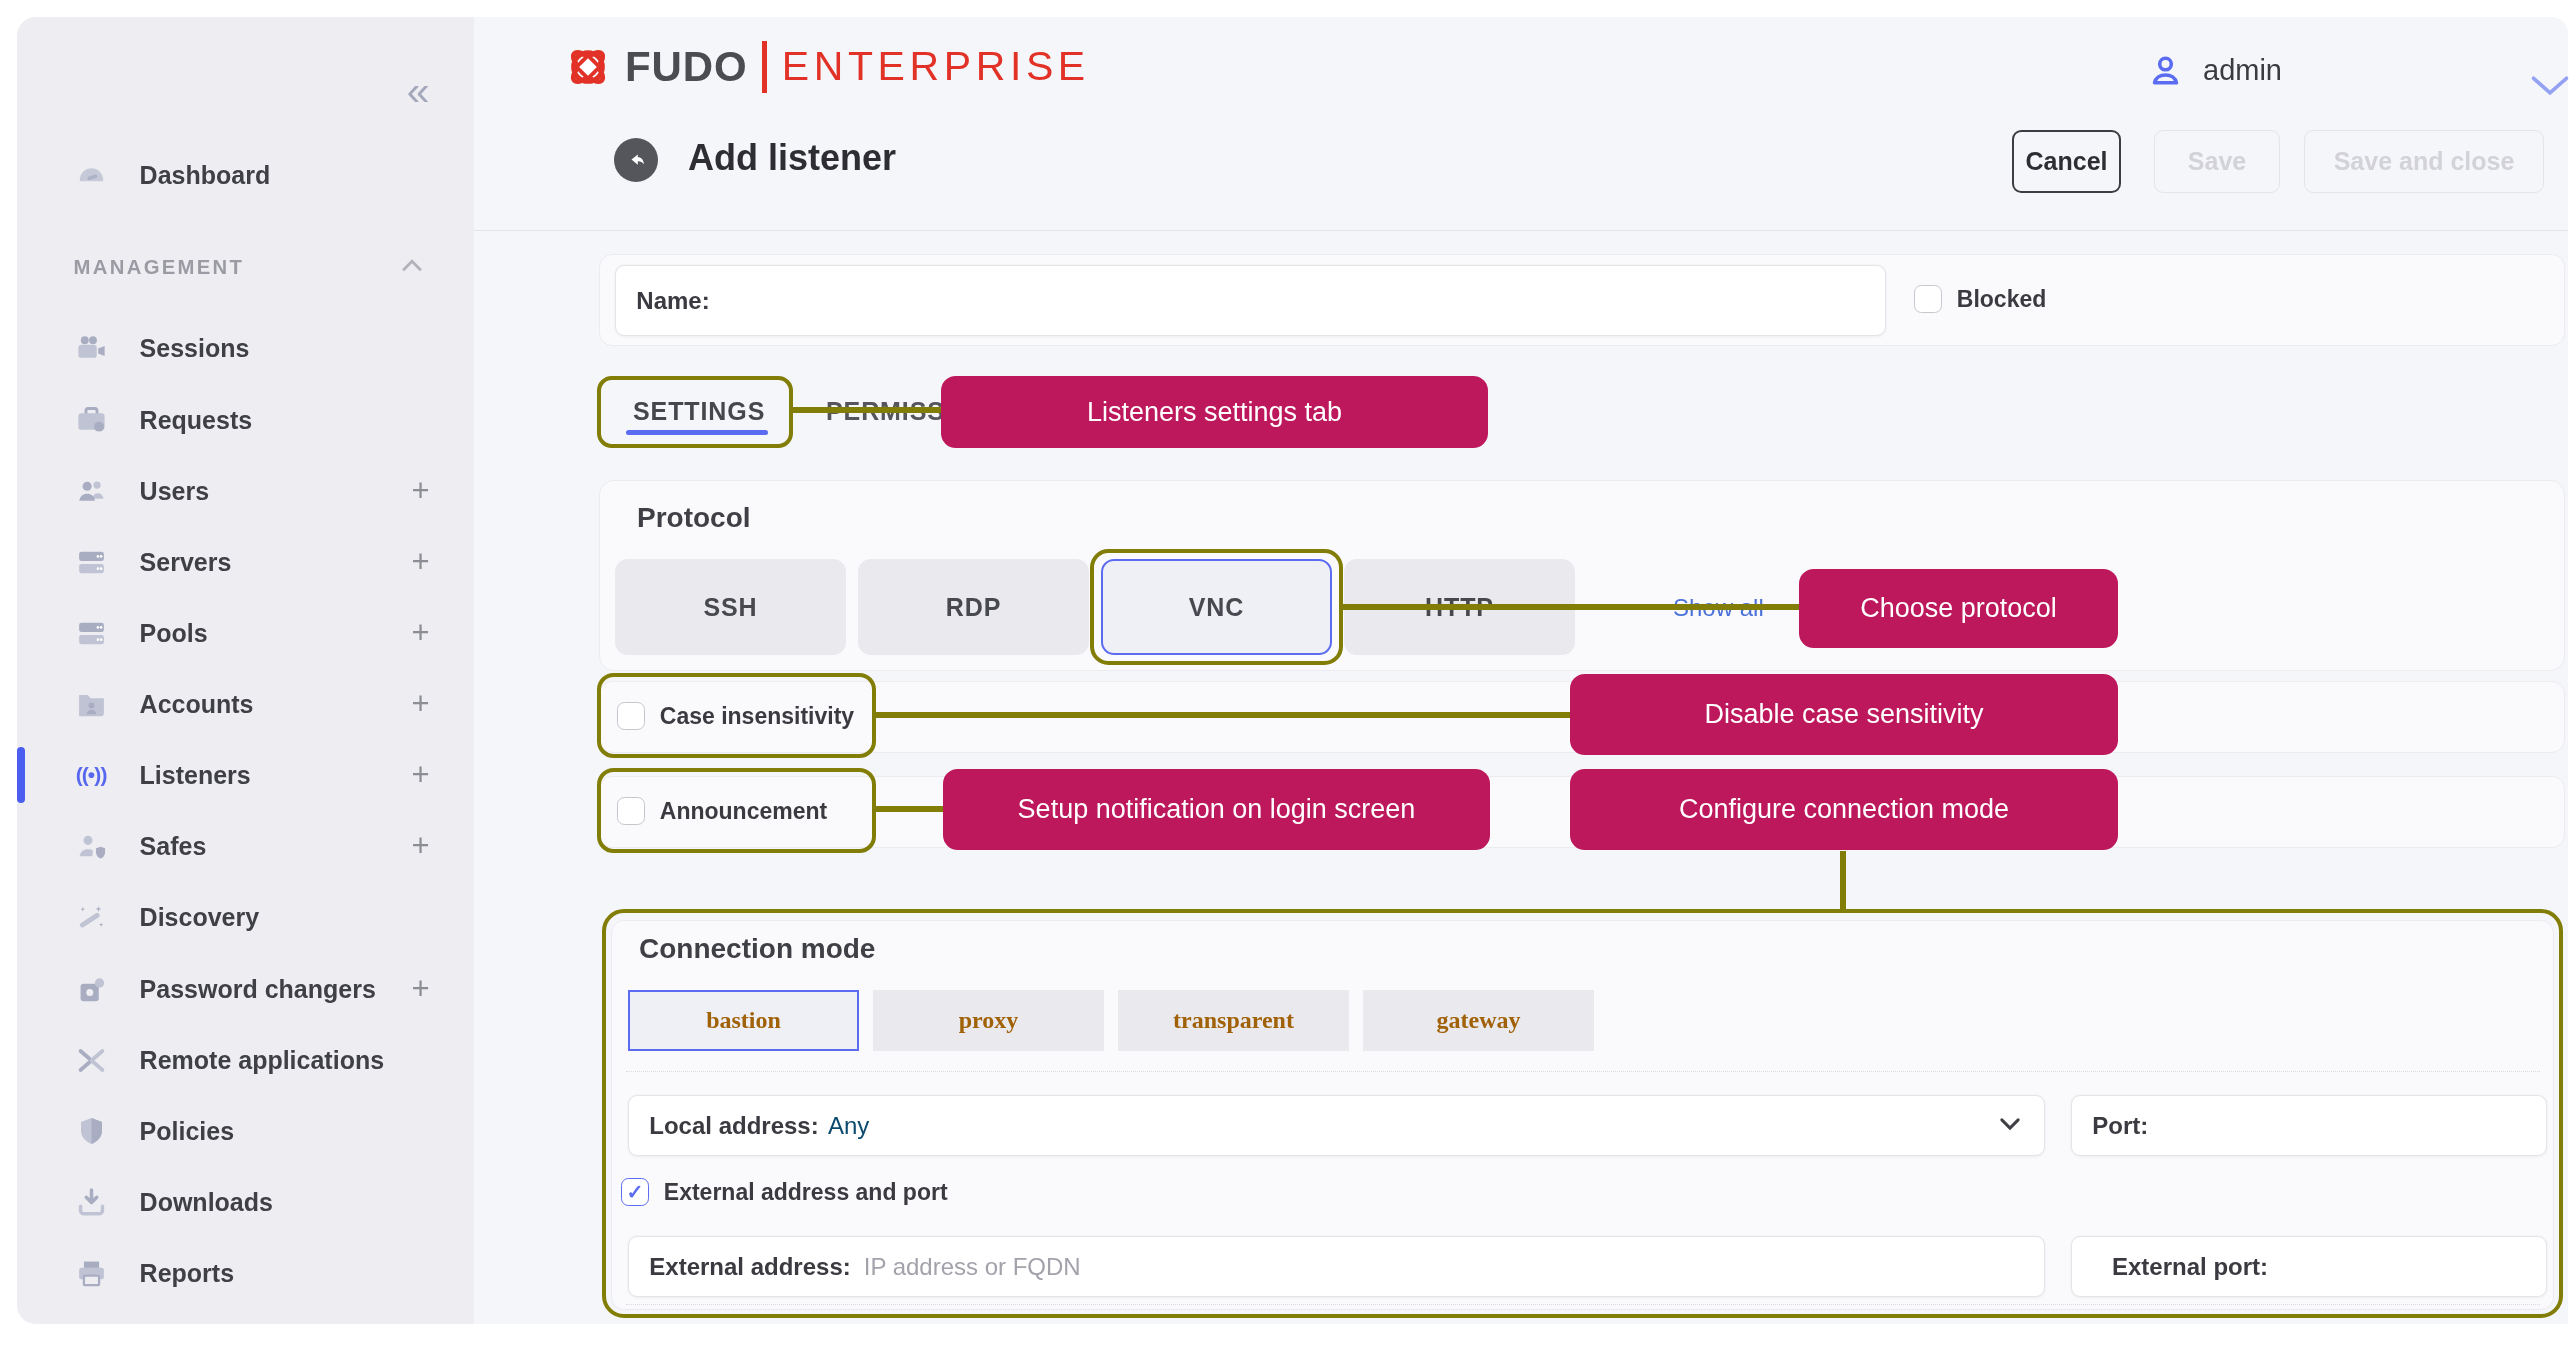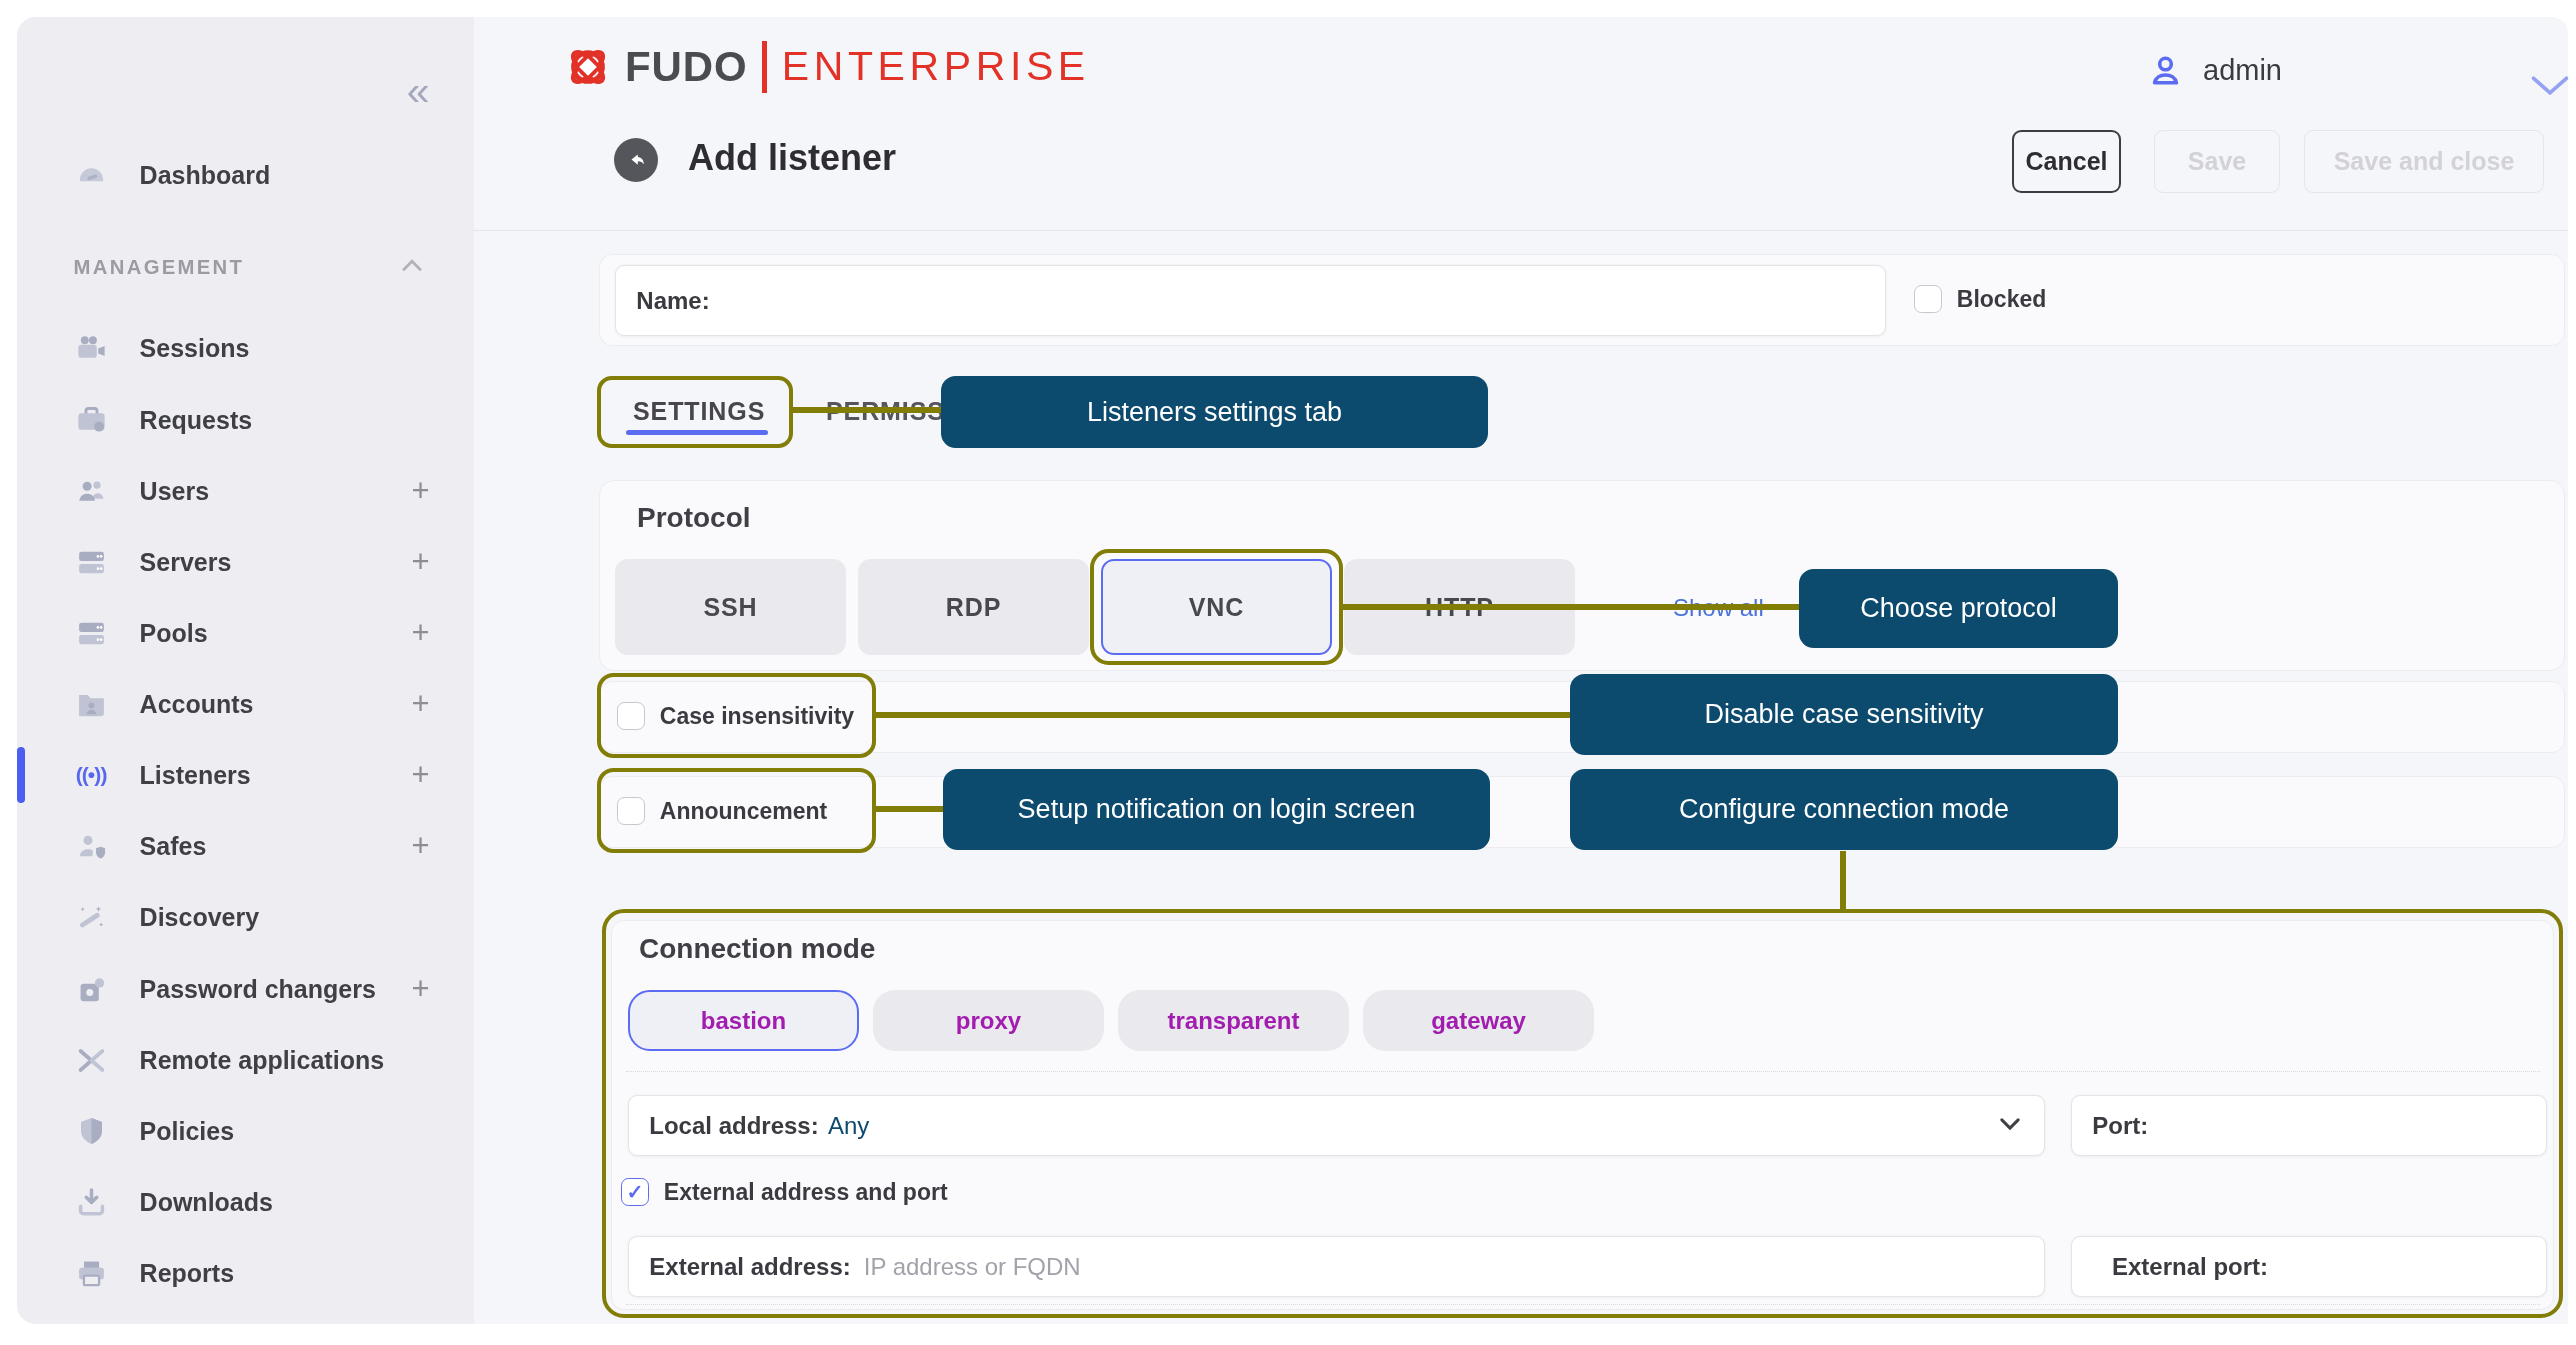--- a/index.html
+++ b/index.html
@@ -69,32 +69,32 @@
   .tab { position:absolute; font-size:25px; font-weight:700; letter-spacing:0.9px; cursor:pointer; }
   .tab-underline { position:absolute; height:4.6px; background:#5b6cf2; border-radius:2.8px; }
 
   .sec-heading { position:absolute; font-size:28px; font-weight:600; color:#3f3f46; }
   .pbtn-row { position:absolute; display:flex; gap:12px; }
   .pbtn { width:231px; height:96px; background:#e9e9ee; border-radius:13px; display:flex;
     align-items:center; justify-content:center; font-size:25px; font-weight:700; color:#48484f;
     letter-spacing:0.9px; cursor:pointer; border:2.8px solid transparent; }
   .pbtn.selected { border-color:#5b6cf2; background:#eef0f6; }
   .mbtn-row { position:absolute; display:flex; gap:14px; }
-  .mbtn { height:61px; background:#e9e9ee; border-radius:22px; display:flex; align-items:center;
-    justify-content:center; font-size:24px; font-weight:700; color:#a21caf; cursor:pointer;
-    border:2.8px solid transparent; padding:0 42px; }
+  .mbtn { height:61px; background:#e9e9ee; border-radius:0; display:flex; align-items:center;
+    justify-content:center; font-size:24px; font-weight:700; color:#a16207; cursor:pointer;
+    border:2.8px solid transparent; padding:0 42px;font-family:Liberation Serif, serif; }
   .mbtn.selected { border-color:#5b6cf2; background:#eef0f6; }
   .link { position:absolute; font-size:24px; color:#4a72d8; cursor:pointer; }
   .dotted-sep { position:absolute; border-top:1.8px dotted #d9d9e0; }
   .chev-down-ic { margin-left:auto; }
 
   
   .ann-ring { position:absolute; border:4.6px solid #827d07; border-radius:16.6px; z-index:20; }
   .ann-line { position:absolute; background:#827d07; z-index:19; }
-  .callout { position:absolute; background:#0c4a6e; border-radius:14.8px; display:flex;
+  .callout { position:absolute; background:#be185d; border-radius:14.8px; display:flex;
     align-items:center; justify-content:center; color:#ffffff; font-size:27px; font-weight:500;
     z-index:21; white-space:nowrap; }
 </style>
 </head>
 <body>
 
 <div class="page">
 
   <nav class="sidebar">
     <span class="collapse-btn">«</span>

